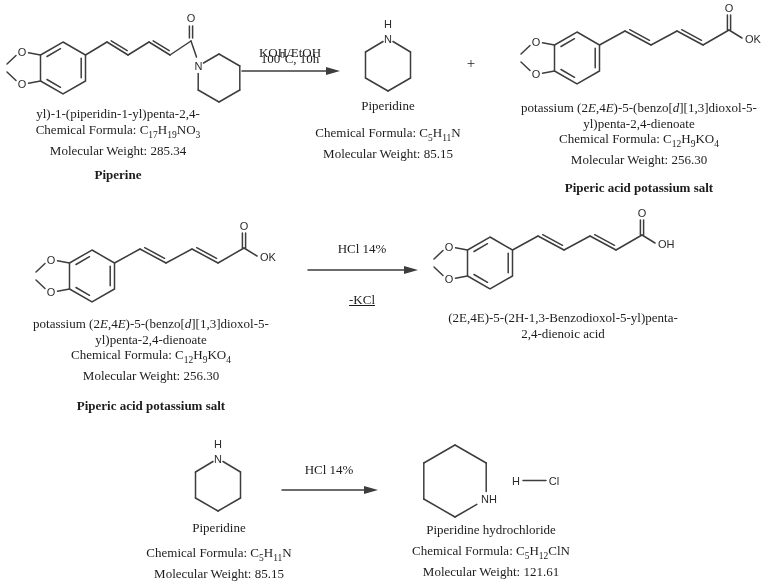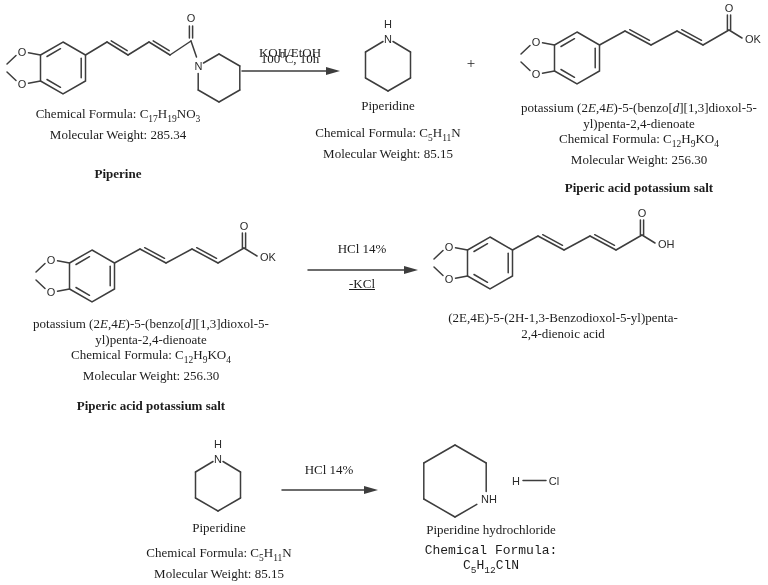--- a/index.html
+++ b/index.html
@@ -47,23 +47,24 @@
   <text x="195.5" y="64" text-anchor="middle">N</text>
   <path d="M200.5 57 L216 48"></path>
     <path d="M216 48 L236.8 60"></path>
     <path d="M236.8 60 L236.8 84"></path>
   <path d="M236.8 84 L216 96"></path>
     <path d="M216 96 L195.2 84"></path>
     <path d="M195.2 84 L195.2 67.5"></path>
 </svg>
 
 <div class="abs cap" style="left:10px;top:106px;width:216px;">
+  <div>yl)-1-(piperidin-1-yl)penta-2,4-</div>
   <div><span>Chemical Formula: C</span><sub>17</sub><span>H</span><sub>19</sub><span>NO</span><sub>3</sub></div>
   <div>Molecular Weight: 285.34</div>
-  <div class="boldname" style="margin-top:23px;">Piperine</div>
+  <div class="boldname" style="margin-top:9px;">Piperine</div>
 </div>
 
 <div class="abs cond" style="left:238px;top:45px;width:104px;">KOH/EtOH</div>
 <div class="abs cond" style="left:238px;top:50px;width:104px;"><span>100</span><sup>0</sup><span>C, 10h</span></div>
 <svg class="abs" style="left:240px;top:64px;" width="102" height="14" viewBox="0 0 102 14">
   <line x1="2" y1="7" x2="87" y2="7"></line>
     <polygon points="86,3 100,7 86,11"></polygon>
 </svg>
 
 <svg class="abs" style="left:353px;top:12px;" width="70" height="90" viewBox="0 0 70 90">
@@ -149,21 +150,21 @@
   <div><span>Chemical Formula: C</span><sub>12</sub><span>H</span><sub>9</sub><span>KO</span><sub>4</sub></div>
   <div>Molecular Weight: 256.30</div>
   <div class="boldname" style="margin-top:14px;">Piperic acid potassium salt</div>
 </div>
 
 <div class="abs cond" style="left:304px;top:241px;width:116px;">HCl 14%</div>
 <svg class="abs" style="left:306px;top:263px;" width="114" height="14" viewBox="0 0 114 14">
   <line x1="2" y1="7" x2="99" y2="7"></line>
     <polygon points="98,3 112,7 98,11"></polygon>
 </svg>
-<div class="abs cond" style="left:304px;top:276px;width:116px;text-decoration:underline;">-KCl</div>
+<div class="abs cond" style="left:304px;top:292px;width:116px;text-decoration:underline;">-KCl</div>
 
 <svg class="abs" style="left:418px;top:207px;" width="262" height="100" viewBox="0 0 262 100">
   <path d="M72 30 L94.5 43 L94.5 69 L72 82 L49.5 69 L49.5 43 Z"></path>
   <path d="M56 44.5 L69.5 36.7"></path>
     <path d="M90.2 46.2 L90.2 65.8"></path>
     <path d="M69.5 75.3 L56 67.5"></path>
   <path d="M49.5 43 L37.5 40.8"></path>
     <path d="M25 43.5 L16 52"></path>
     <path d="M16 60 L25 68.5"></path>
     <path d="M37.5 71.2 L49.5 69"></path>
@@ -219,14 +220,15 @@
     <path d="M5.8 67 L5.8 31"></path>
     <path d="M5.8 31 L37 13"></path>
   <text x="71" y="71" text-anchor="middle">NH</text>
   <text x="98" y="53" text-anchor="middle">H</text>
   <path d="M105 48.5 L128 48.5"></path>
   <text x="136" y="53" text-anchor="middle">Cl</text>
 </svg>
 
 <div class="abs cap" style="left:396px;top:522px;width:190px;">
   <div>Piperidine hydrochloride</div>
-  <div style="margin-top:5px;font-family:Liberation Mono, monospace;"><span>Chemical Formula: C</span><sub>5</sub><span>H</span><sub>12</sub><span>ClN</span></div>
+  <div style="margin-top:5px;"><span>Chemical Formula: C</span><sub>5</sub><span>H</span><sub>12</sub><span>ClN</span></div>
+  <div>Molecular Weight: 121.61</div>
 </div>
 
 </body></html>

